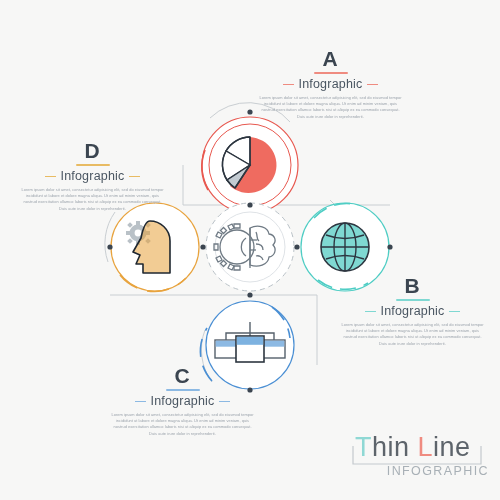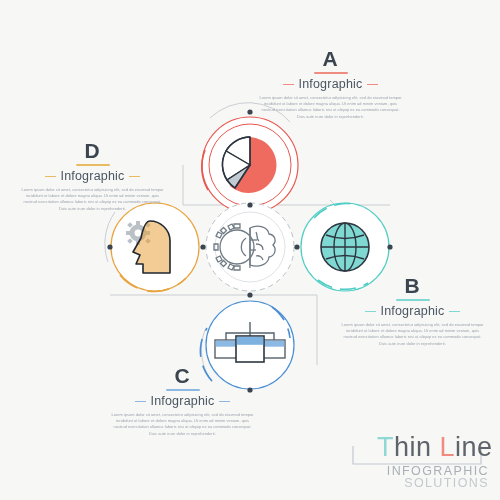--- a/index.html
+++ b/index.html
@@ -42,21 +42,21 @@
     text-align:center;
     font-family:"Liberation Sans", sans-serif;
   }
 
   
   #logo{position:absolute;left:345px;top:432px;width:148px;height:58px;}
   .logo-word{
     position:absolute;left:10px;top:0px;
     font-size:27px;letter-spacing:.5px;
     font-family:"Liberation Sans", sans-serif;
-    color:#5d646b;font-weight:300;white-space:nowrap;margin-left:22px;
+    color:#5d646b;font-weight:300;white-space:nowrap;
   }
   .logo-word .c1{color:#8fd8d4;}
   .logo-word .c2{color:#ef8b80;}
   .logo-sub1{
     position:absolute;right:4px;top:32px;
     font-size:12.5px;color:#a8b0b6;letter-spacing:1.4px;
     font-family:"Liberation Sans", sans-serif;
   }
   .logo-sub2{
     position:absolute;right:4px;top:44px;
@@ -252,16 +252,15 @@
   </div>
 
   <div id="logo">
     <svg width="148" height="58" viewBox="0 0 148 58" style="position:absolute;left:0;top:0;">
       <path d="M8,14 L8,32 L136,32 L136,14" fill="none" stroke="#c3c9cd" stroke-width="1.2"></path>
     </svg>
     <div class="logo-word">
       <span class="c1">T</span><span>hin </span><span class="c2">L</span><span>ine</span>
     </div>
     <div class="logo-sub1">INFOGRAPHIC</div>
-    <div class="logo-sub2">SOLUTIONS</div>
   </div>
 
 </div>
 
 </body></html>

